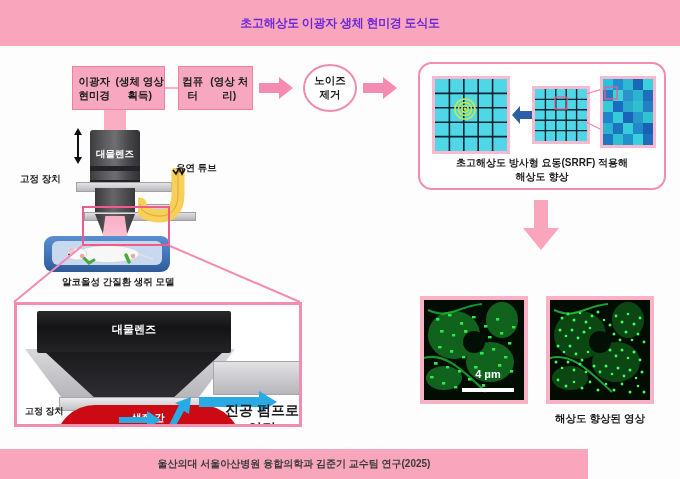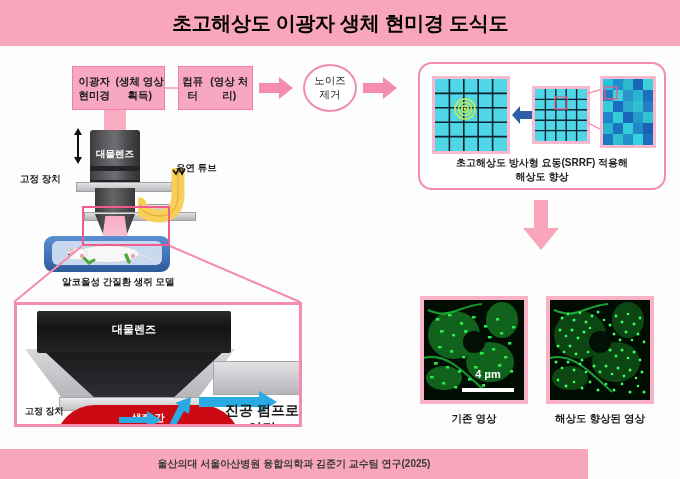--- a/index.html
+++ b/index.html
@@ -11,21 +11,21 @@
   }
   #root { position: relative; width: 680px; height: 479px; background: #fdfdfd; }
 
   
   .titlebar {
     position: absolute; left: 0; top: 0; width: 680px; height: 46px;
     background: #f9a6bd;
     display: flex; align-items: center; justify-content: center;
   }
   .titlebar .t {
-    font-size: 20px; font-weight: bold; color: #000000; letter-spacing: -0.3px;
+    font-size: 12px; font-weight: bold; color: #6d28d9; letter-spacing: -0.3px;
   }
 
   
   .footerbar {
     position: absolute; left: 0; bottom: 0; width: 588px; height: 30px;
     background: #f9a6bd;
     display: flex; align-items: center; justify-content: center;
   }
   .footerbar .f { font-size: 10px; font-weight: bold; color: #3a3a3a; }
 
@@ -44,21 +44,21 @@
   .linkline {
     position: absolute; left: 165px; top: 87px; width: 13px; height: 2px;
     background: #f1b7c8;
   }
 
   .circ {
     position: absolute; left: 303px; top: 64px; width: 54px; height: 48px;
     border: 2px solid #f08cae; border-radius: 50%;
     background: #ffffff;
     display: flex; flex-direction: column; align-items: center; justify-content: center;
-    font-size: 10.5px; font-weight: normal; color: #1c1c1c; line-height: 1.3;
+    font-size: 10.5px; font-weight: bold; color: #1c1c1c; line-height: 1.3;
   }
 
   .arrowR {
     position: absolute; width: 34px; height: 24px;
   }
   .arrowR svg { display: block; width: 100%; height: 100%; }
 
   
   .beam {
     position: absolute; left: 104px; top: 110px; width: 22px; height: 22px;
@@ -568,20 +568,19 @@
           <circle cx="88" cy="86" r="1.3"></circle>
           <circle cx="94" cy="92" r="1.5"></circle>
       </g>
       <g stroke="#2ae04a" stroke-width="2" fill="none" opacity="0.7">
         <path d="M0 58 C22 52 40 72 62 92"></path>
         <path d="M4 10 C26 20 34 6 58 4"></path>
       </g>
     </svg>
   </div>
 
-  <div class="reslbl reslbl1">기존 영상</div>
   <div class="reslbl reslbl2">해상도 향상된 영상</div>
 
   <div class="footerbar">
     <div class="f">울산의대 서울아산병원 융합의학과 김준기 교수팀 연구(2025)</div>
   </div>
 
 </div>
 
 </body></html>

